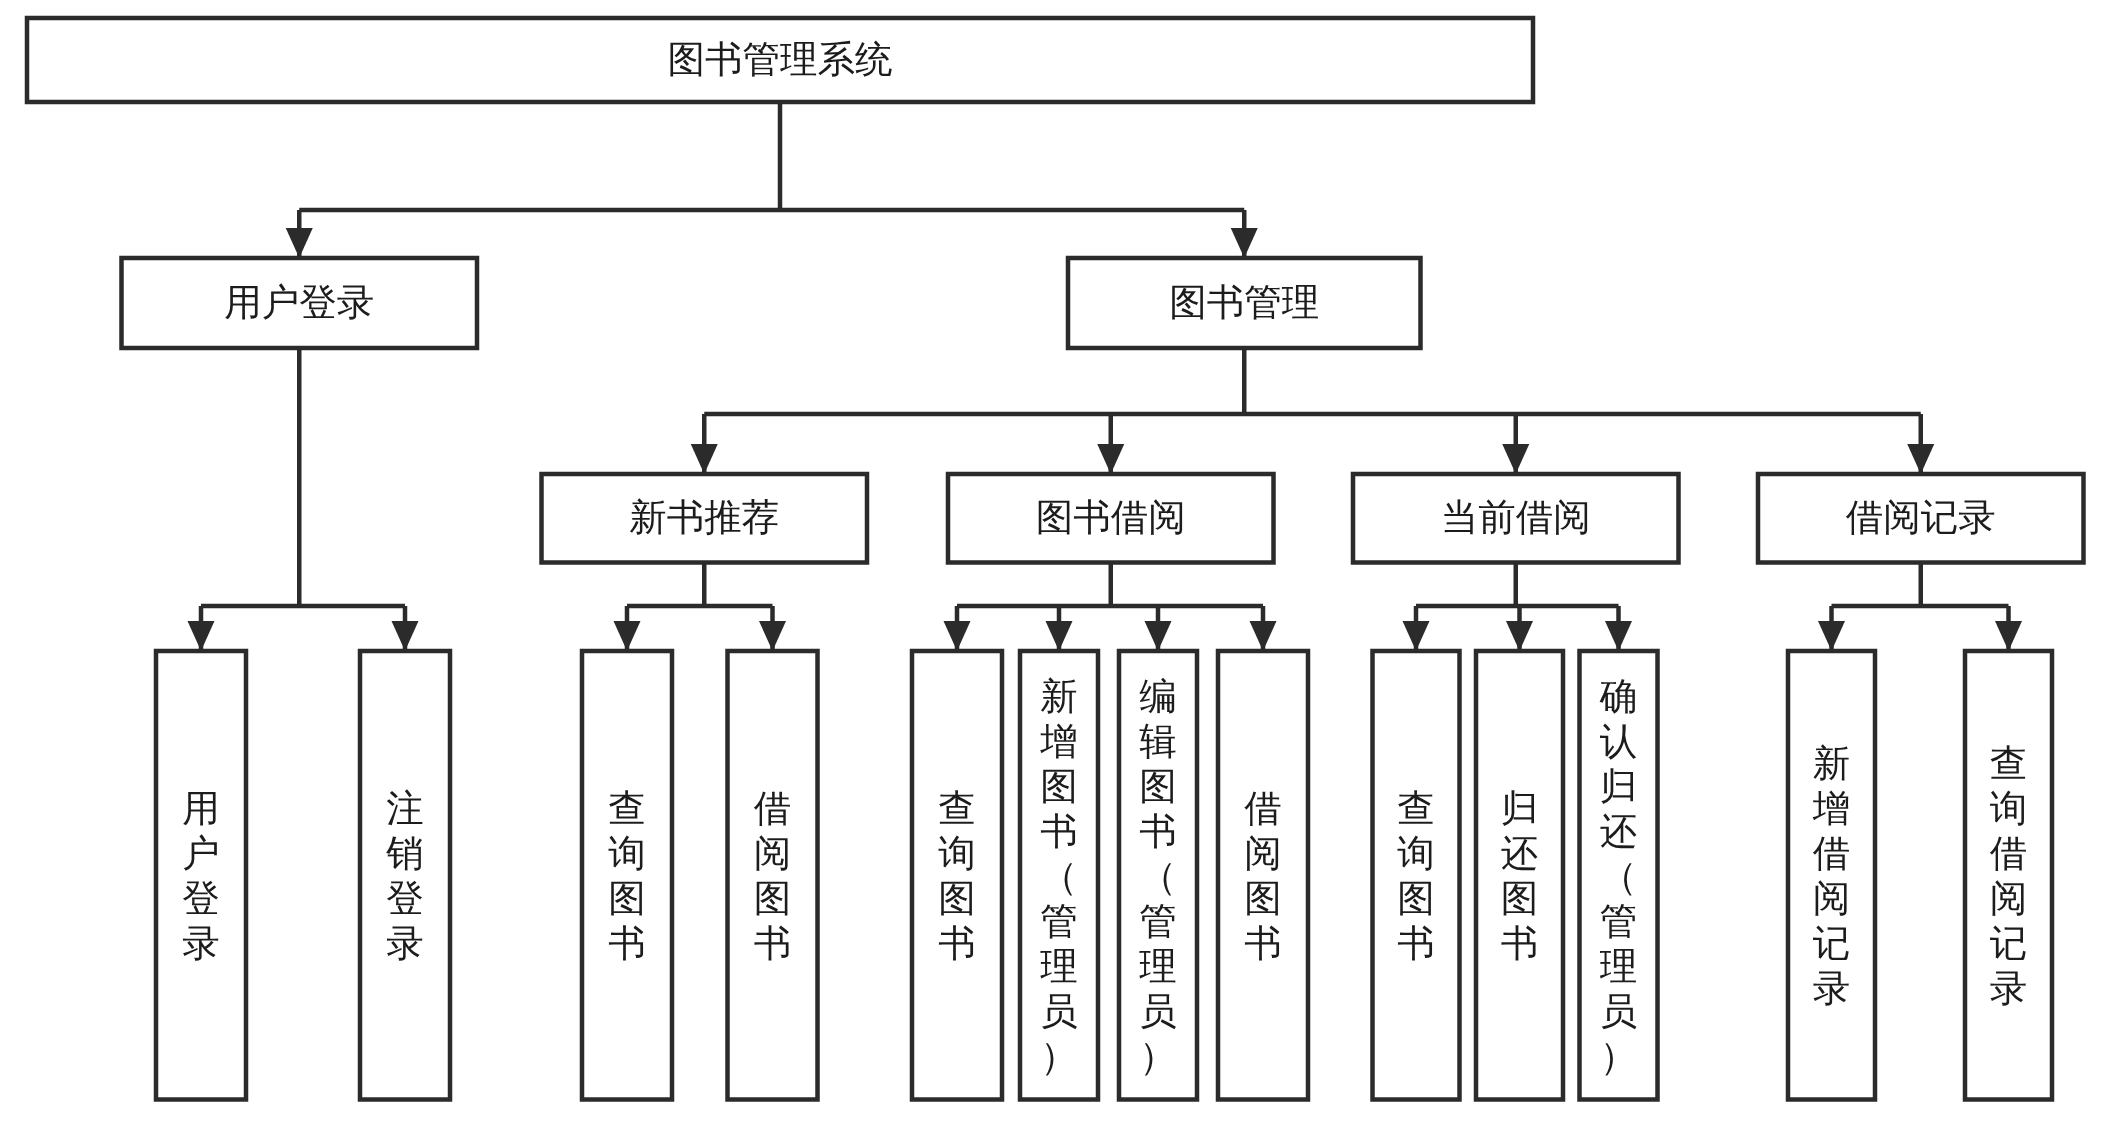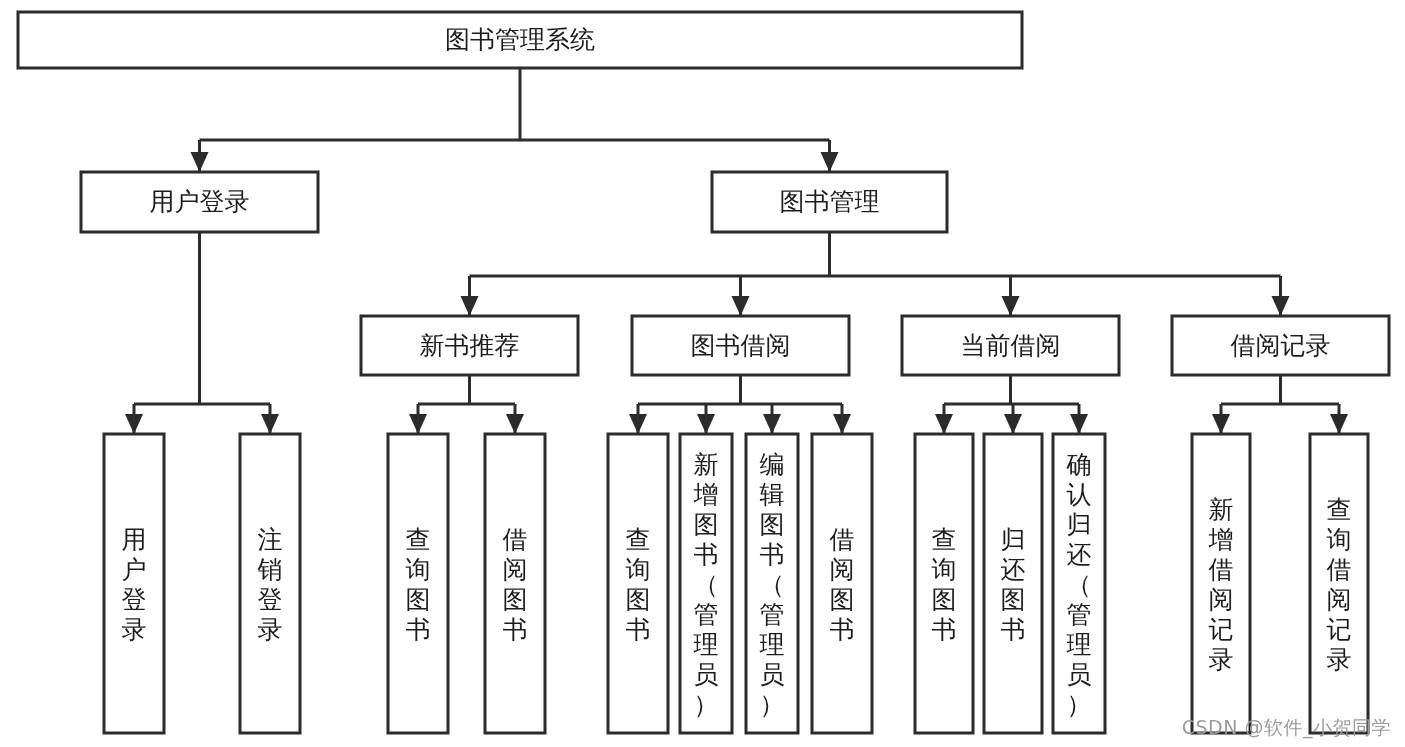--- a/index.html
+++ b/index.html
@@ -217,14 +217,13 @@
         <g>
           <rect x="1192" y="434" width="58" height="299" class="node-box"></rect>
           <text x="1221" class="node-label-v"><tspan x="1221" y="517.5">新</tspan><tspan x="1221" y="547.5">增</tspan><tspan x="1221" y="577.5">借</tspan><tspan x="1221" y="607.5">阅</tspan><tspan x="1221" y="637.5">记</tspan><tspan x="1221" y="667.5">录</tspan></text>
         </g>
         <g>
           <rect x="1310" y="434" width="58" height="299" class="node-box"></rect>
           <text x="1339" class="node-label-v"><tspan x="1339" y="517.5">查</tspan><tspan x="1339" y="547.5">询</tspan><tspan x="1339" y="577.5">借</tspan><tspan x="1339" y="607.5">阅</tspan><tspan x="1339" y="637.5">记</tspan><tspan x="1339" y="667.5">录</tspan></text>
         </g>
       </g>
   </svg>
-  <div class="watermark">CSDN @软件_小贺同学</div>
 </div>
 
 </body></html>

